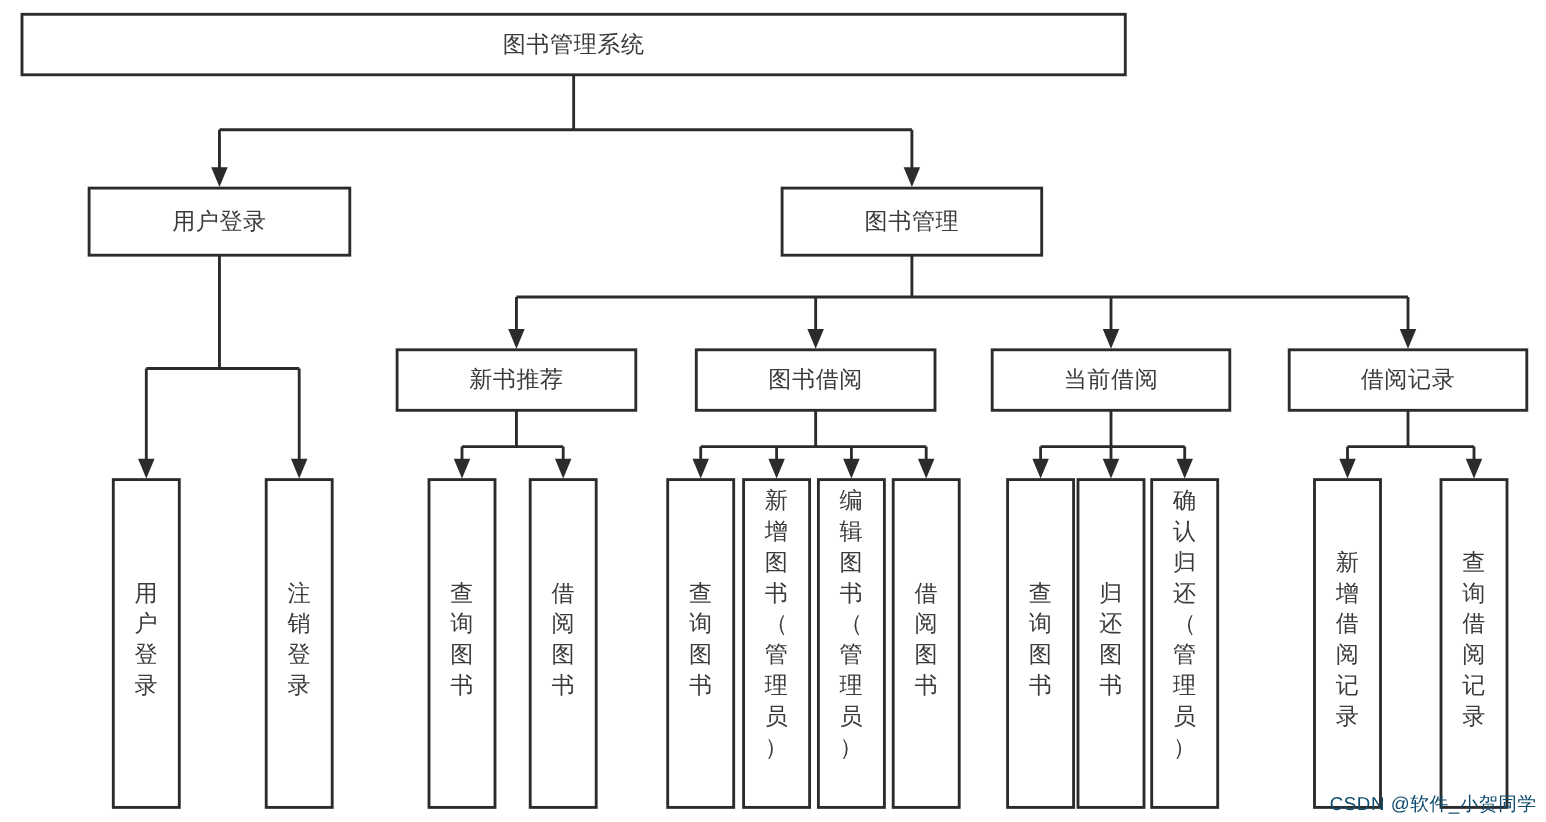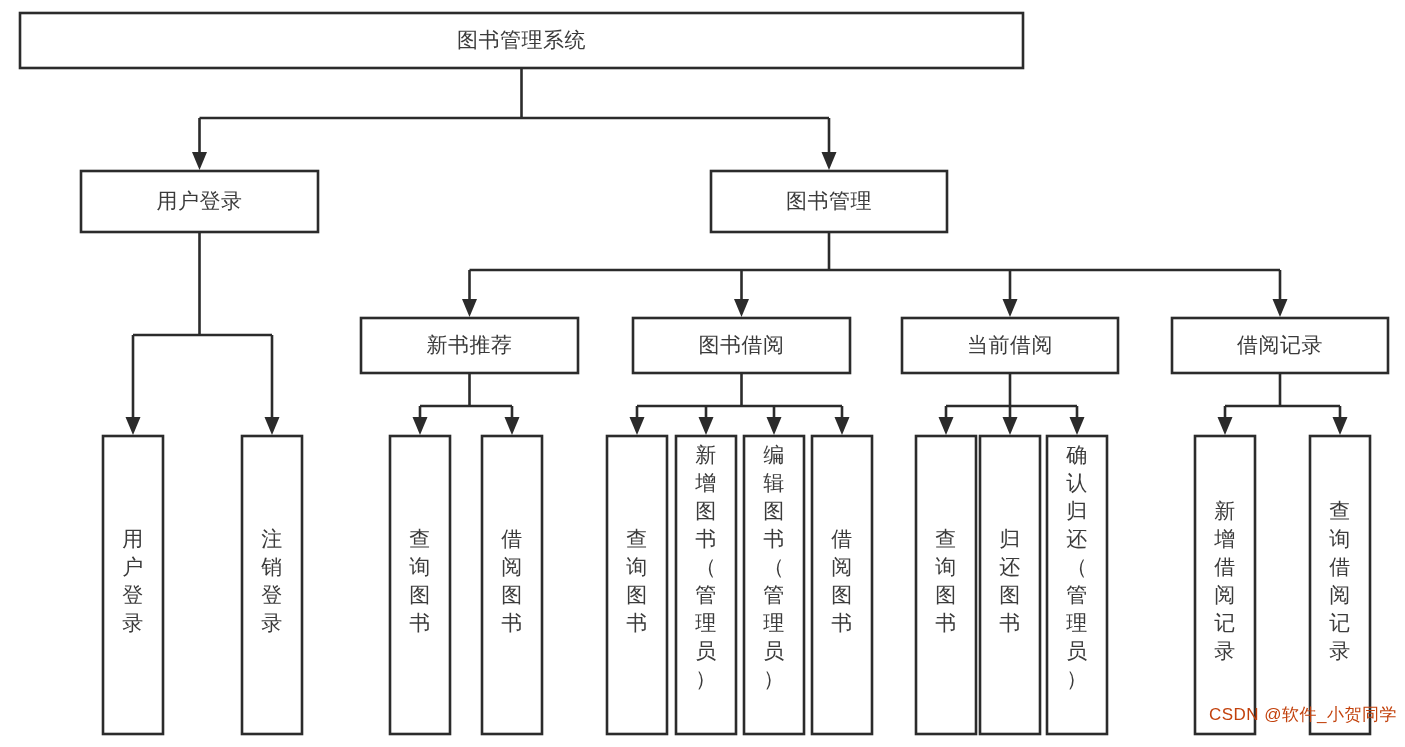--- a/index.html
+++ b/index.html
@@ -18,23 +18,23 @@
     text-anchor:middle;dominant-baseline:middle;
     letter-spacing:0.5px;
   }
   .node-label-v{
     font-family:"Liberation Sans","DejaVu Sans",sans-serif;
     fill:#3b3b3b;font-size:21px;
     text-anchor:middle;
     letter-spacing:0.5px;
   }
   .watermark{
-    position:absolute;right:8px;bottom:21px;
+    position:absolute;right:8px;bottom:5px;
     font-family:"Liberation Sans","DejaVu Sans",sans-serif;
-    font-size:17px;color:#c2410c;white-space:nowrap;
+    font-size:17px;color:#0c4a6e;white-space:nowrap;
     pointer-events:none;letter-spacing:0.5px;
   }
 </style>
 </head>
 <body>
 
 <div id="diagram-root">
   <svg id="flow" viewBox="0 0 1405 747">
     <g id="edges-layer">
         <g>

